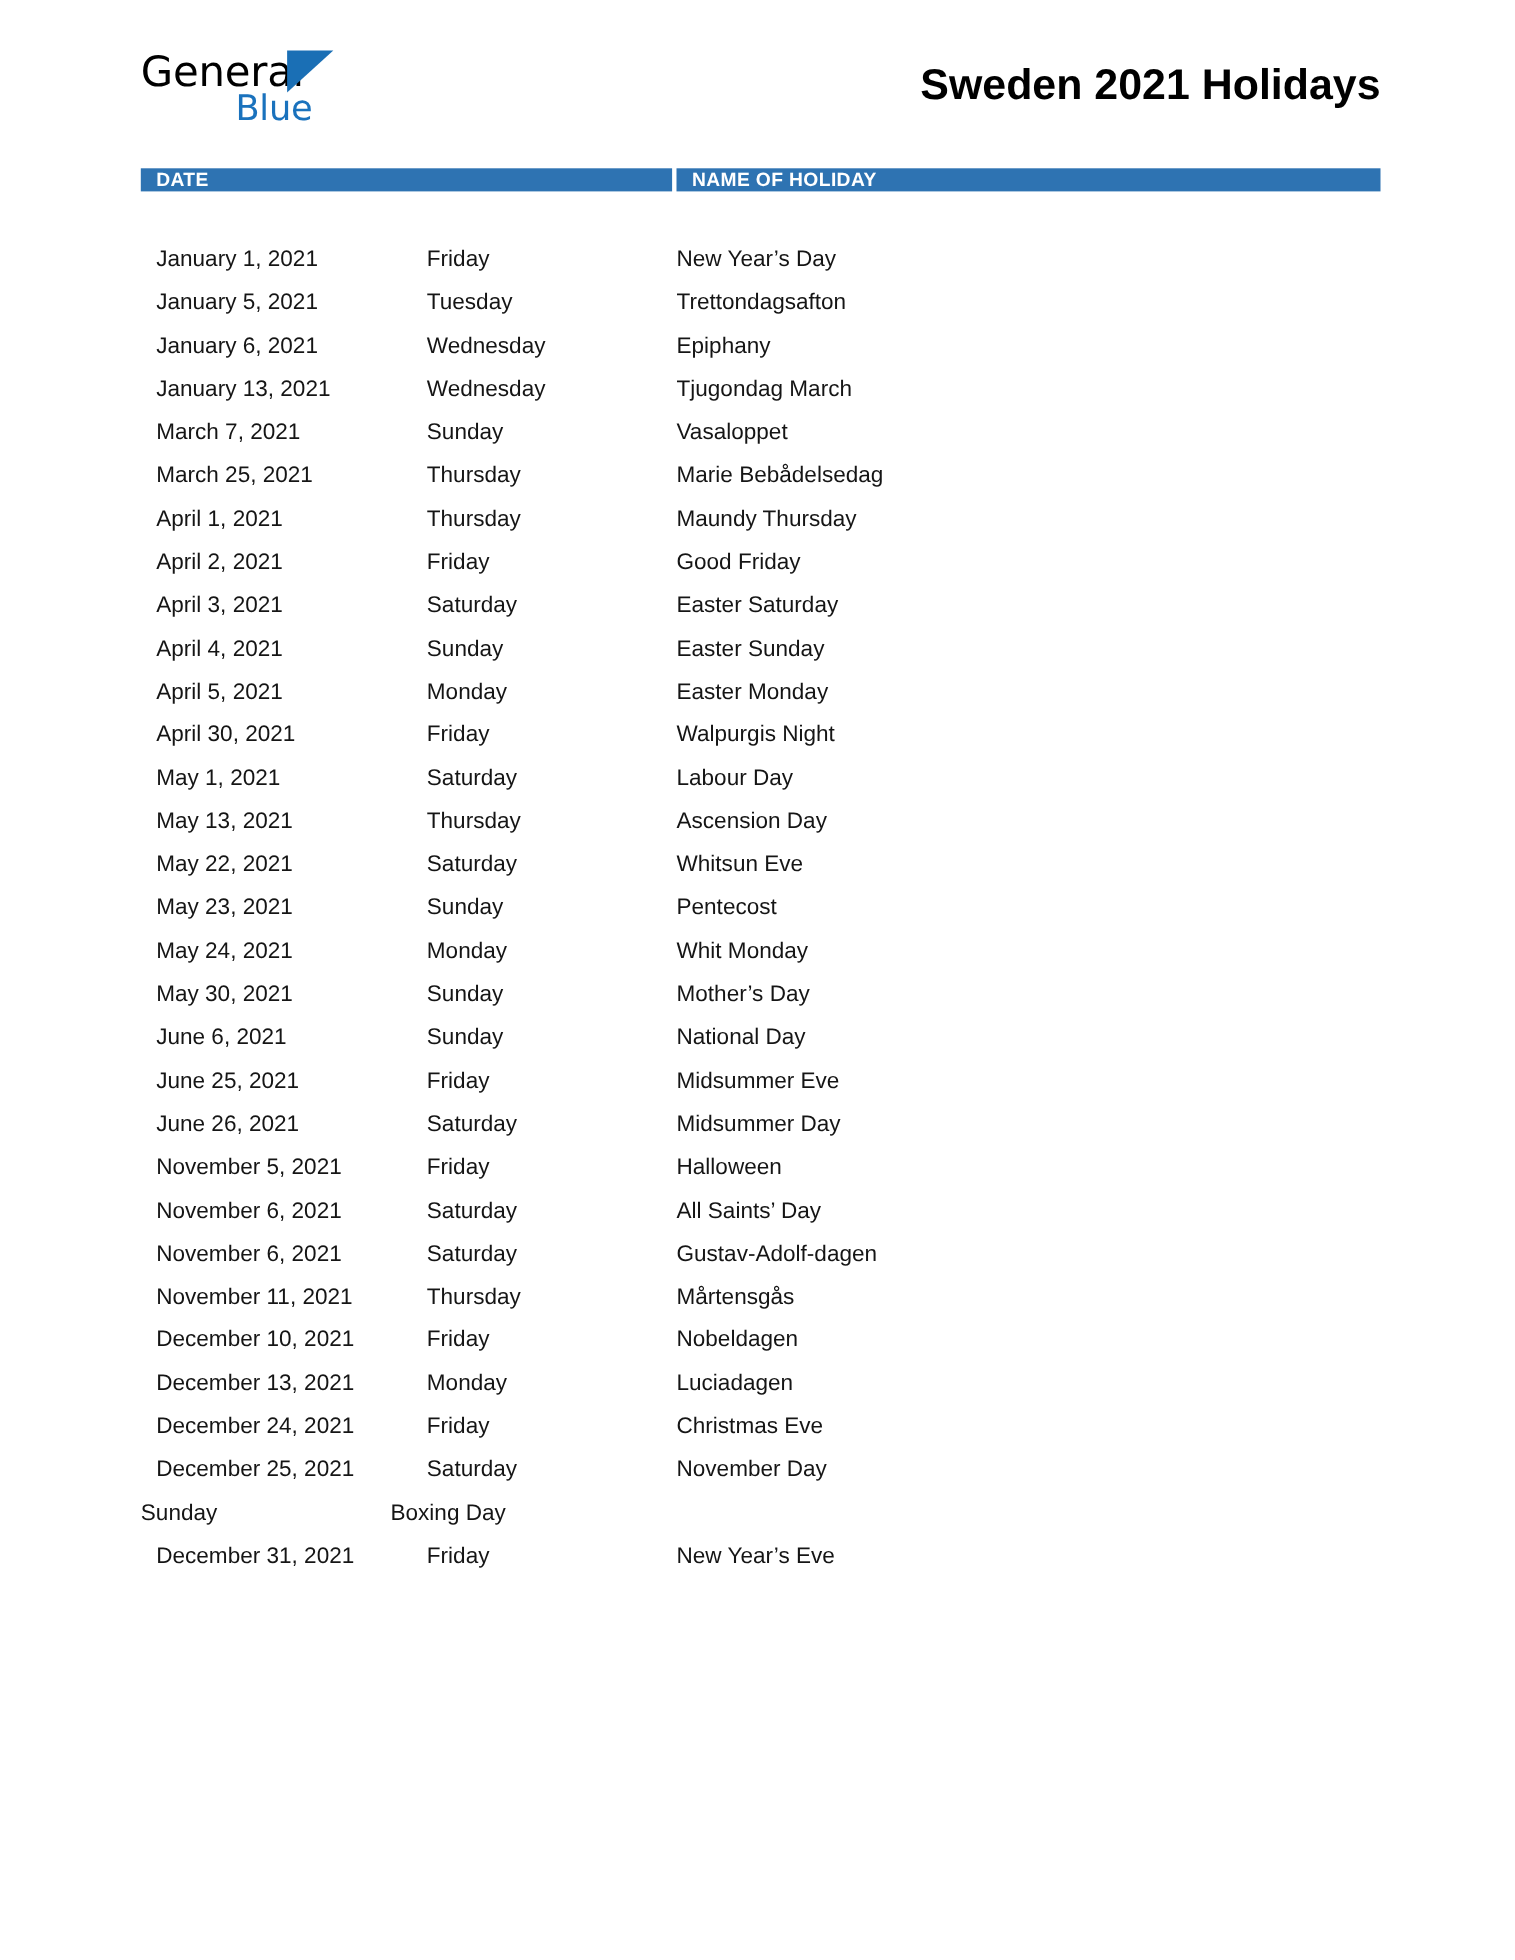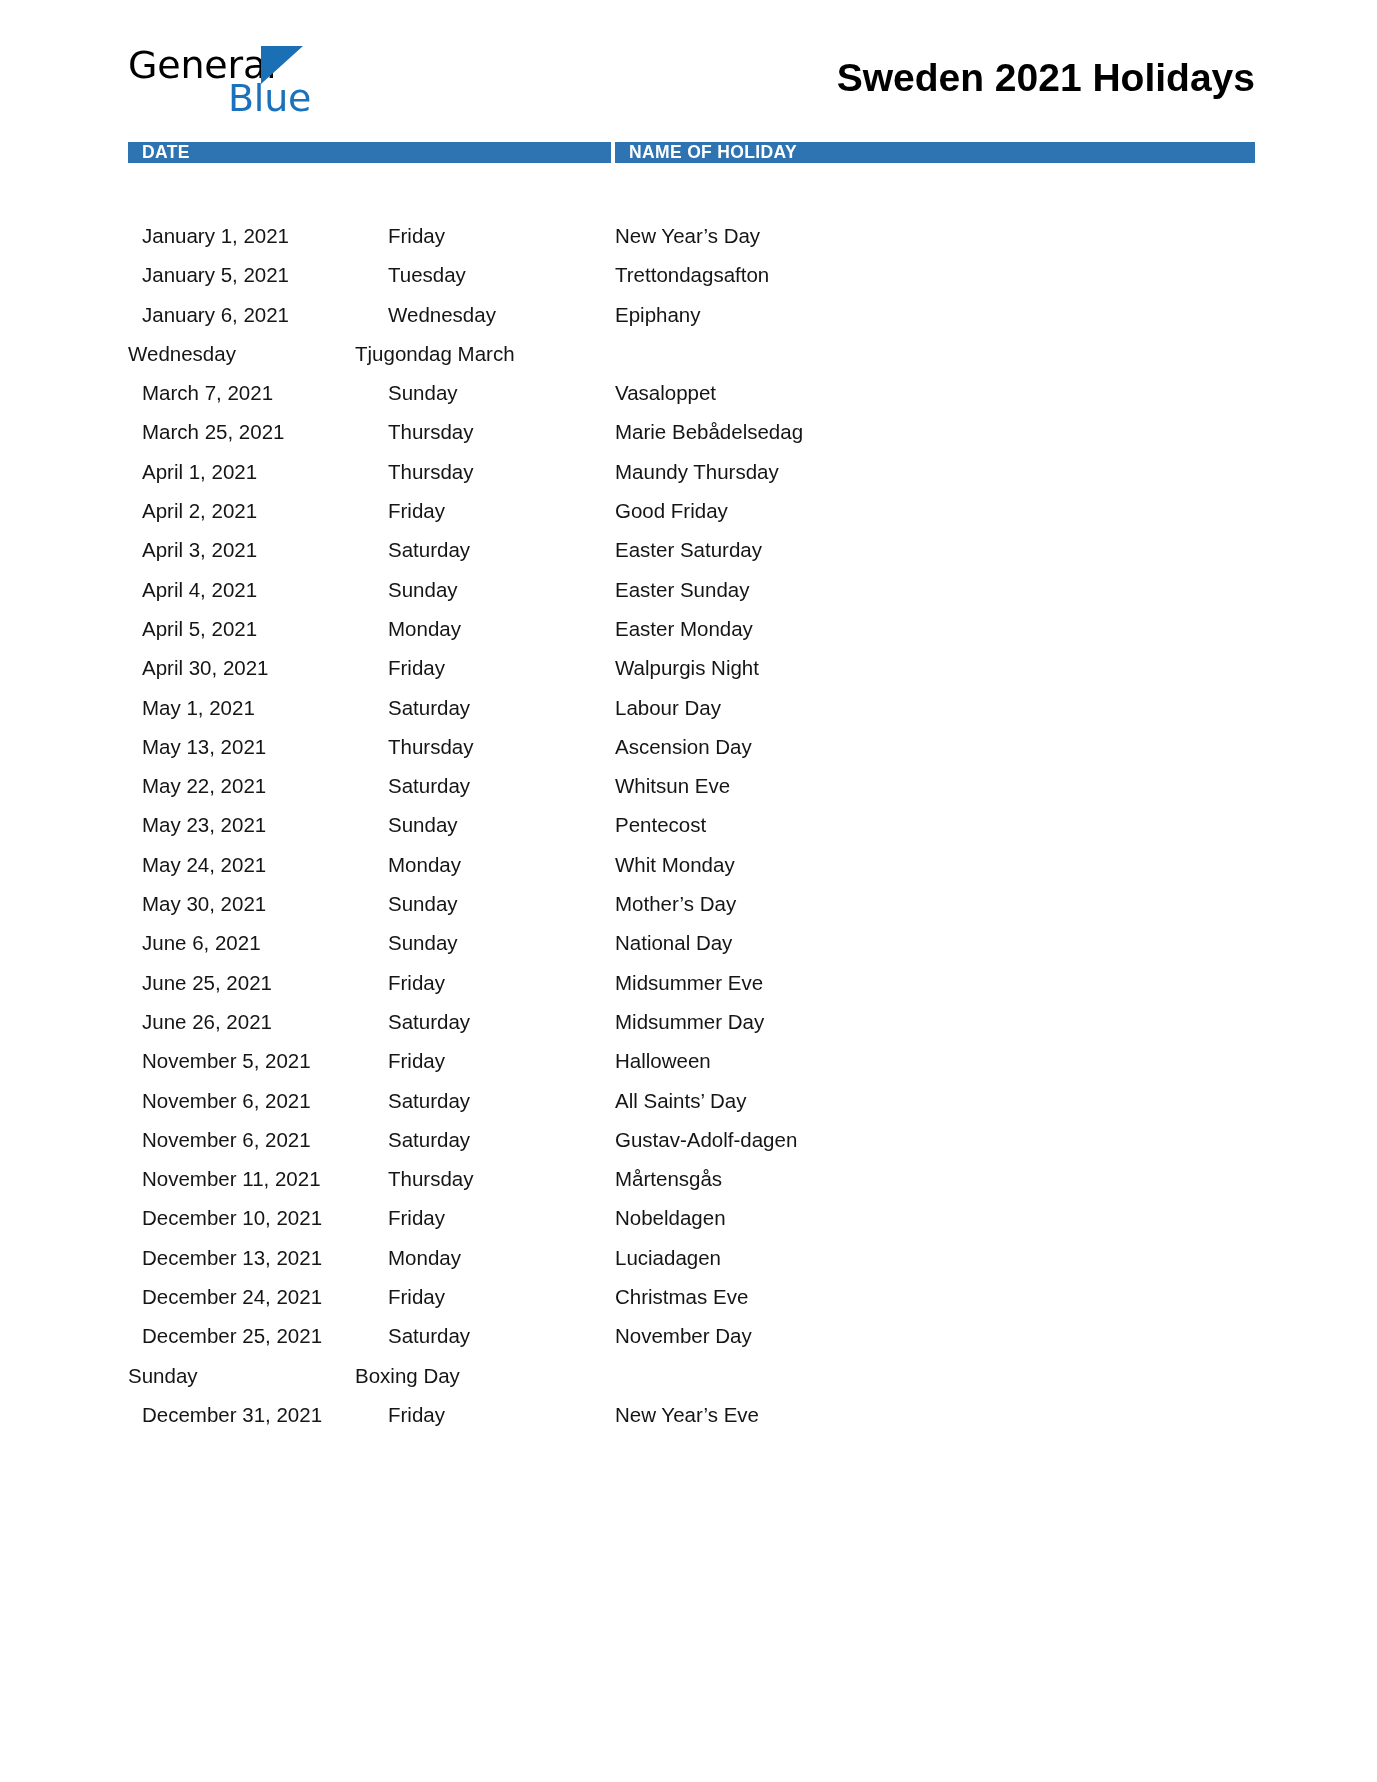--- a/index.html
+++ b/index.html
@@ -54,23 +54,23 @@
     position: absolute;
     left: 133px;
     top: 20px;
     width: 0;
     height: 0;
     border-top: 38px solid #1a6fb5;
     border-right: 42px solid transparent;
   }
   .logo-blue {
     position: absolute;
-    left: 100px;
+    left: 86px;
     top: 53px;
-    font-size: 38px;
+    font-size: 32px;
     line-height: 38px;
     letter-spacing: -0.2px;
     color: #1a72bd;
     font-family: "DejaVu Sans", sans-serif;
     font-weight: 400;
   }
   .doc-title {
     font-size: 39px;
     line-height: 44px;
     font-weight: 700;
@@ -80,21 +80,21 @@
     font-family: "Liberation Sans", sans-serif;
   }
 
   
   .table-wrap {
     margin: 24px 122px 0 128px;
   }
   .thead {
     display: flex;
     height: 42px;
-    align-items: flex-start;
+    align-items: center;
     border-radius: 12px;
   }
   .th {
     background: #2e73b2;
     color: #ffffff;
     font-size: 17.5px;
     font-weight: 700;
     letter-spacing: 0.35px;
     display: flex;
     align-items: center;
@@ -168,20 +168,21 @@
         <div class="c-date">January 5, 2021</div>
         <div class="c-day">Tuesday</div>
         <div class="c-name">Trettondagsafton</div>
       </div>
       <div class="row">
         <div class="c-date">January 6, 2021</div>
         <div class="c-day">Wednesday</div>
         <div class="c-name">Epiphany</div>
       </div>
       <div class="row">
+        <div class="c-date">January 13, 2021</div>
         <div class="c-day">Wednesday</div>
         <div class="c-name">Tjugondag March</div>
       </div>
       <div class="row">
         <div class="c-date">March 7, 2021</div>
         <div class="c-day">Sunday</div>
         <div class="c-name">Vasaloppet</div>
       </div>
       <div class="row">
         <div class="c-date">March 25, 2021</div>

